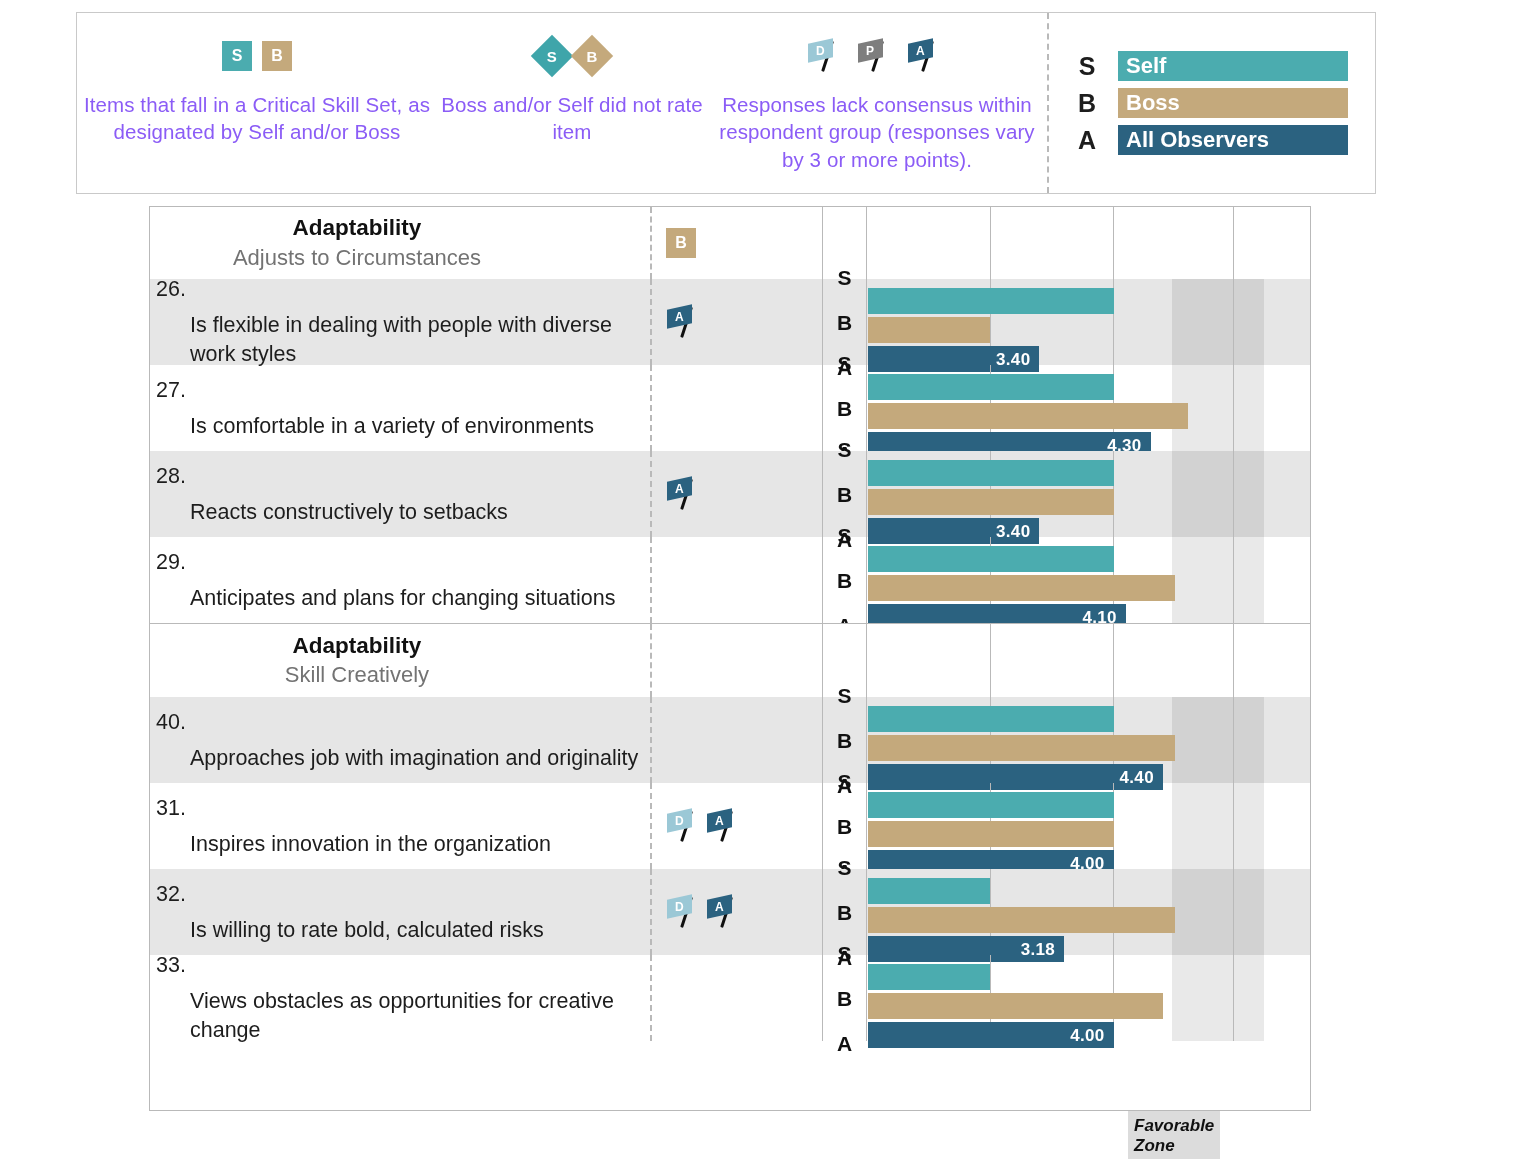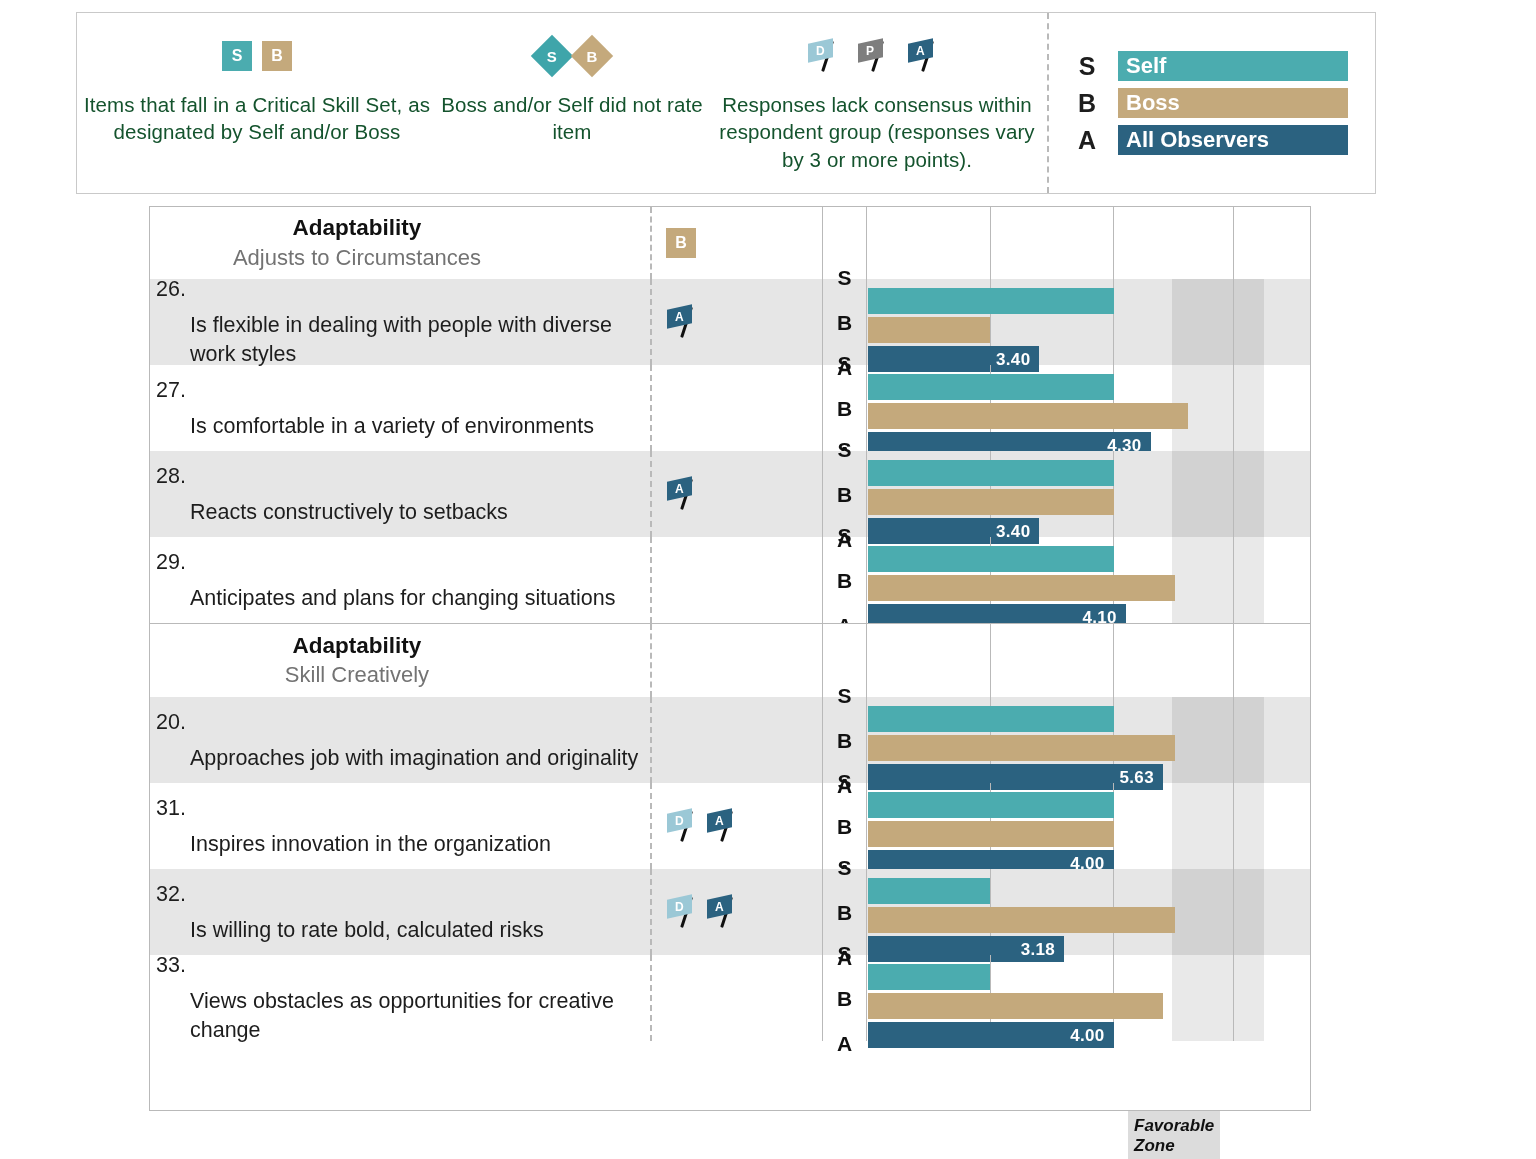--- a/index.html
+++ b/index.html
@@ -24,21 +24,21 @@
   .lc1{width:360px;}
   .lc2{width:270px;}
   .lc3{width:340px;}
   .lc4{
     flex:1;border-left:2px dashed #b9b9b9;
     justify-content:center;padding-top:0;
   }
   .legend-icons{display:flex;gap:10px;align-items:center;justify-content:center;height:42px;}
   .legend-text{
     margin-top:14px;text-align:center;font-size:20.5px;line-height:1.33;
-    color:#14532d;letter-spacing:.1px;
+    color:#8b5cf6;letter-spacing:.1px;
   }
 
   
   .sq{
     width:30px;height:30px;display:flex;align-items:center;justify-content:center;
     color:#fff;font-weight:bold;font-size:16px;line-height:1;
   }
   .sq-s{background:#4BACAF;}
   .sq-b{background:#C4A97C;}
 
@@ -384,41 +384,41 @@
             <div class="gl" style="left:124px;"></div>
             <div class="gl" style="left:247px;"></div>
             <div class="gl" style="left:367px;"></div>
             <div class="gl" style="left:0px;"></div>
           </div>
         </div>
       </div>
       <div class="row shaded" style="height:86px;">
         <div class="col-label">
           <div class="item-text">
-            <div class="item-num">20.</div>
+            <div class="item-num">40.</div>
             <div class="item-body">Approaches job with imagination and originality</div>
           </div>
         </div>
         <div class="col-flags"></div>
         <div class="col-sba">
           <div class="sba s">S</div>
           <div class="sba b">B</div>
           <div class="sba a">A</div>
         </div>
         <div class="col-chart">
           <div class="plot">
             <div class="zone" style="left:306px;width:92px;"></div>
             <div class="gl" style="left:124px;"></div>
             <div class="gl" style="left:247px;"></div>
             <div class="gl" style="left:367px;"></div>
             <div class="gl" style="left:0px;"></div>
             <div class="bar bar-self" style="left:2px;top:9px;width:245.5px;"></div>
             <div class="bar bar-boss" style="left:2px;top:38px;width:307.25px;"></div>
             <div class="bar bar-all" style="left:2px;top:67px;width:294.90000000000003px;">
-              <div class="val">5.63</div>
+              <div class="val">4.40</div>
             </div>
           </div>
         </div>
       </div>
       <div class="row" style="height:86px;">
         <div class="col-label">
           <div class="item-text">
             <div class="item-num">31.</div>
             <div class="item-body">Inspires innovation in the organization</div>
           </div>

